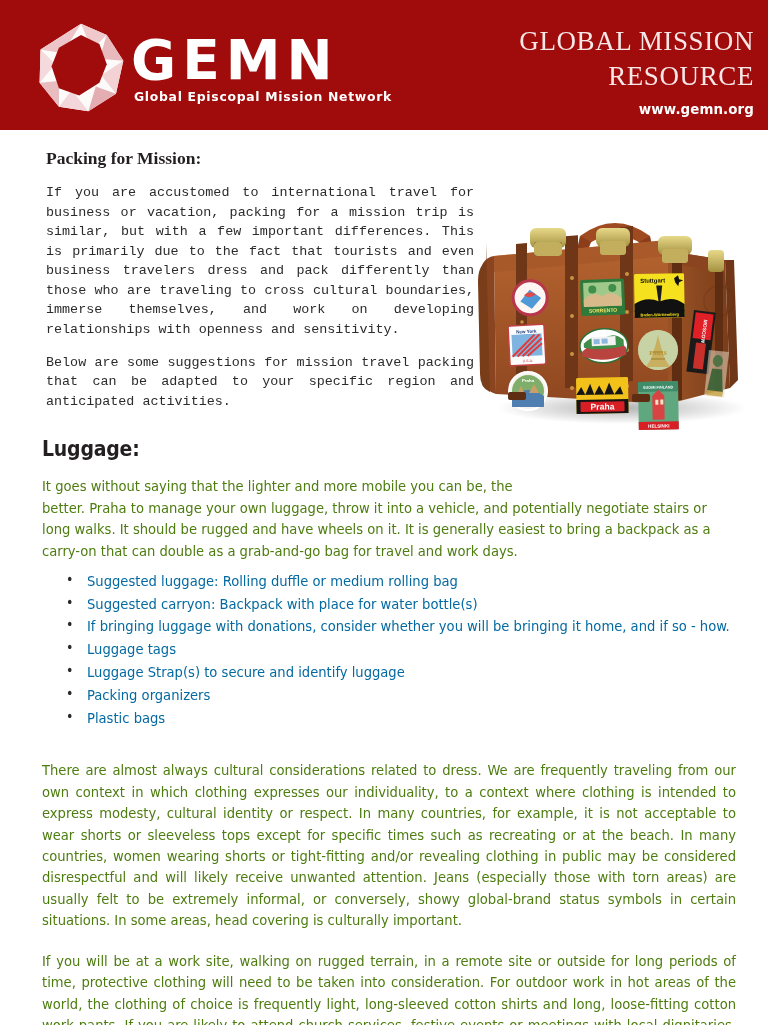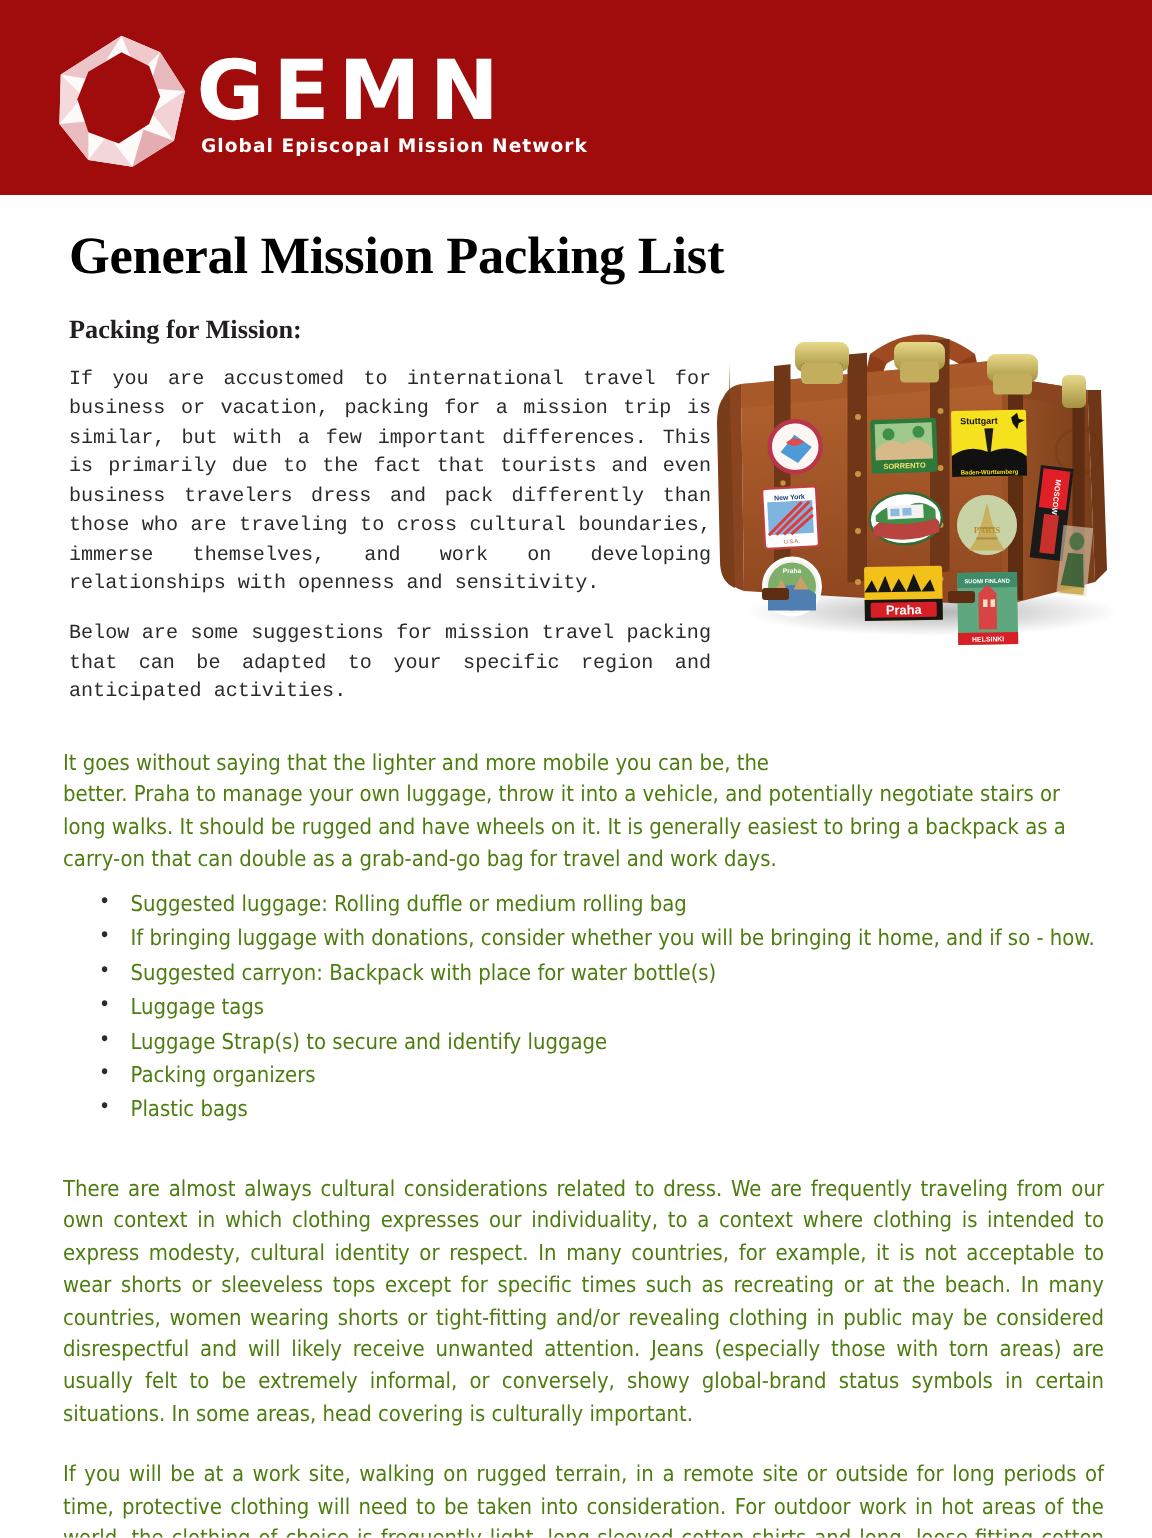--- a/index.html
+++ b/index.html
@@ -165,21 +165,21 @@
     margin: 9px 0 0 0;
     padding-left: 45px;
     list-style: none;
   }
   ul.bullets li {
     position: relative;
     font-family: "Liberation Sans Narrow", "DejaVu Sans Condensed", "Liberation Sans", sans-serif;
     font-stretch: condensed;
     font-size: 14.6px;
     line-height: 1.56;
-    color: #4d7c0f;
+    color: #0369a1;
   }
   ul.bullets li::before {
     content: "\2022";
     position: absolute;
     left: -21px;
     top: -1px;
     font-size: 14px;
     color: #2b2b2b;
   }
 
@@ -221,48 +221,53 @@
 
           <polygon points="50,14 70,24 78,46 70,66 48,80 26,72 18,48 26,28" fill="#A00B0B"></polygon>
         </svg>
       </div>
       <div class="gemn-text-block">
         <div class="gemn-word">GEMN</div>
         <div class="gemn-tag">Global Episcopal Mission Network</div>
       </div>
     </div>
 
+    <div class="banner-right">
+      <div class="gmr-line">GLOBAL MISSION</div>
+      <div class="gmr-line">RESOURCE</div>
+      <div class="gemn-url">www.gemn.org</div>
+    </div>
 
   </div>
 </div>
 
 <div class="page">
 
-  <h1 class="doc-title">General Mission Packing List</h1>
 
   <div style="margin-top:18px;">
     <h2 class="h2 sub">Packing for Mission:</h2>
 
     <div class="intro-col" style="margin-top:14px; margin-left:4px;">
       <p class="p-just">If you are accustomed to international travel for business or vacation, packing for a mission trip is similar, but with a few important differences.   This is primarily due to the fact that tourists and even business travelers dress and pack differently than those who are traveling to cross cultural boundaries, immerse themselves, and work on developing relationships with openness and sensitivity.</p>
       <p class="p-just">Below are some suggestions for mission travel packing that can be adapted to your specific region and anticipated activities.</p>
     </div>
   </div>
 
   <div class="sec-luggage">
+    <h2 class="h2-narrow">Luggage:</h2>
 
     <div class="narrow lug-body">
       <p class="p-narrow-left">It goes without saying that the lighter and more mobile you can be, the</p>
       <p class="p-narrow-left">better. Praha to manage your own luggage, throw it into a vehicle, and potentially negotiate stairs or long walks. It should be rugged and have wheels on it. It is generally easiest to bring a backpack as a carry-on that can double as a grab-and-go bag for travel and work days.</p>
     </div>
 
     <ul class="bullets">
       <li>Suggested luggage: Rolling duffle or medium rolling bag</li>
+      <li>Suggested carryon: Backpack with place for water bottle(s)</li>
       <li>If bringing luggage with donations, consider whether you will be bringing it home, and if so - how.</li>
-      <li>Suggested carryon: Backpack with place for water bottle(s)</li>
       <li>Luggage tags</li>
       <li>Luggage Strap(s) to secure and identify luggage</li>
       <li>Packing organizers</li>
       <li>Plastic bags</li>
     </ul>
   </div>
 
   <div class="sec-clothing">
 
     <div class="narrow cloth-body">

